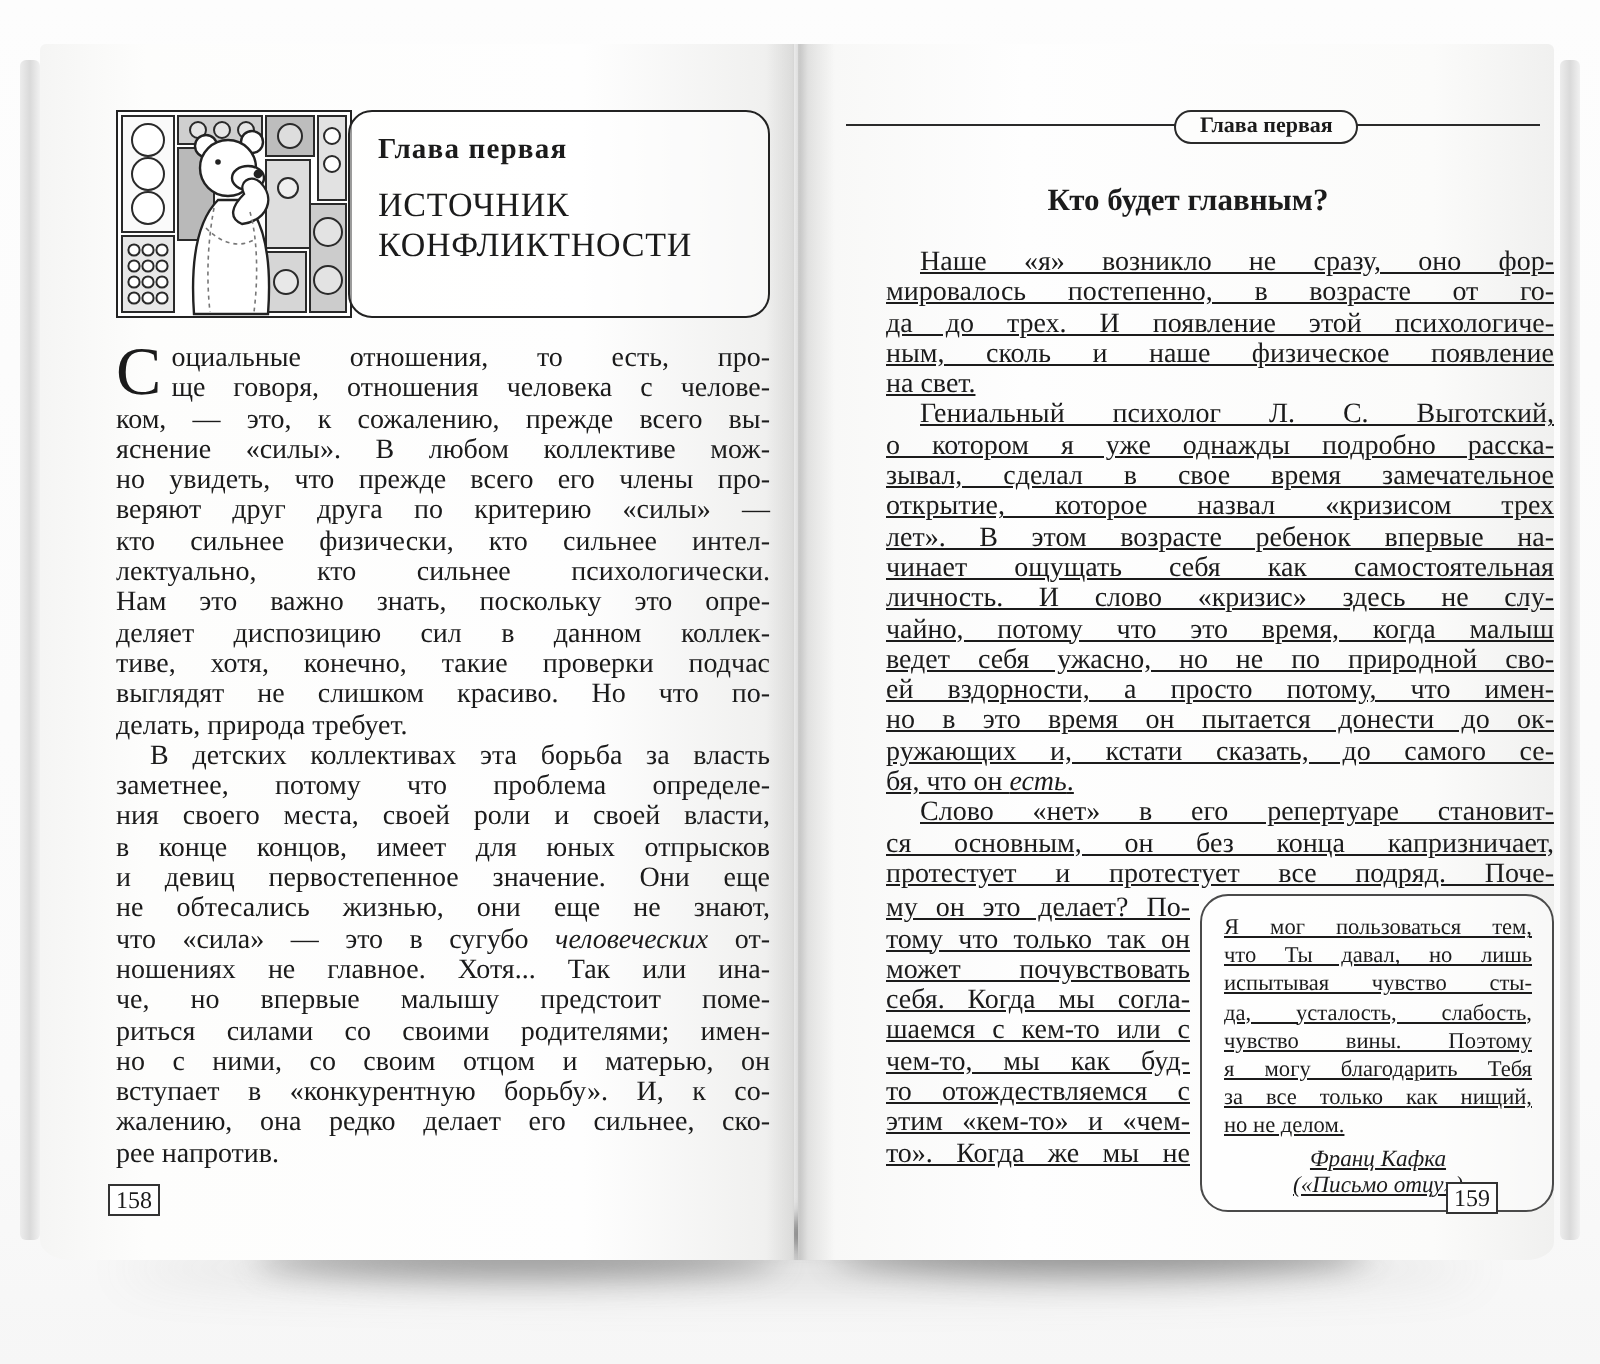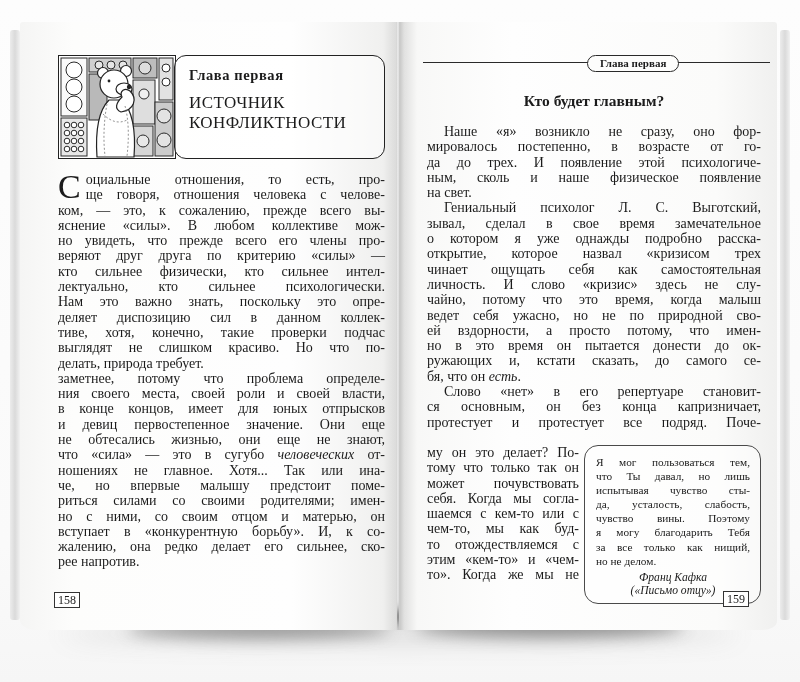--- a/index.html
+++ b/index.html
@@ -30,36 +30,36 @@
   .chapter-header{position:absolute;left:38px;top:33px;width:327px;height:104px;display:flex;}
   .illus{width:118px;height:104px;border:1.6px solid #222;box-sizing:border-box;background:#fff;flex:none;}
   .illus svg{display:block;width:100%;height:100%;}
   .chapter-box{flex:1;margin-left:-2px;border:1.6px solid #222;border-radius:12px;box-sizing:border-box;
     padding:11px 6px 0 14px;background:rgba(255,255,255,.55);}
   .chapter-label{font-weight:bold;font-size:14.5px;letter-spacing:.6px;}
   .chapter-title{margin-top:9px;font-weight:normal;font-size:17px;line-height:19.5px;letter-spacing:.4px;}
 
   
   .body-l{position:absolute;left:38px;top:150px;width:327px;font-size:14px;line-height:15.3px;}
-  .body-r{position:absolute;left:28px;top:102px;width:334px;font-size:14px;line-height:15.3px;}
+  .body-r{position:absolute;left:44px;top:102px;width:334px;font-size:14px;line-height:15.3px;text-decoration:underline;}
   .tline{text-align:justify;text-align-last:justify;white-space:normal;}
   .tline.endline{text-align-last:left;}
   .tline.indent{text-indent:17px;}
   .dropcap{float:left;font-size:34px;line-height:28px;height:29px;margin:1px 5px 0 0;}
 
   
   .running{position:absolute;left:0;top:33px;width:100%;height:18px;}
   .rule{position:absolute;left:24px;right:7px;top:7px;border-top:1.4px solid #2a2a2a;}
   .capsule{position:absolute;left:188px;top:0;border:1.2px solid #2a2a2a;border-radius:9px;
     background:#fdfdfc;font-weight:bold;font-size:11px;line-height:13px;padding:1px 12px;}
   .sec-heading{position:absolute;left:28px;top:70px;width:334px;text-align:center;
     font-weight:bold;font-size:15.5px;margin:0;}
 
   
-  .split{display:flex;margin-top:15px;}
+  .split{display:flex;margin-top:2px;}
   .narrow{width:152px;flex:none;}
   .qwrap{flex:1;padding-left:5px;}
   .quote-box{border:1.3px solid #4a4a4a;border-radius:14px;box-sizing:border-box;width:100%;
     padding:9px 10px 5px 11px;font-size:11.3px;line-height:14.1px;background:rgba(255,255,255,.5);}
   .attr{font-style:italic;text-align:center;font-size:11.6px;line-height:13.5px;margin-top:3px;}
 
   .pagenum{position:absolute;border:1.1px solid #333;background:#fff;font-size:12px;
     line-height:12px;padding:1px 3px;z-index:6;}
   .pn-l{left:34px;top:570px;}
   .pn-r{right:28px;top:569px;}
@@ -151,20 +151,21 @@
         <div class="tline">веряют друг друга по критерию «силы» —</div>
         <div class="tline">кто сильнее физически, кто сильнее интел-</div>
         <div class="tline">лектуально, кто сильнее психологически.</div>
         <div class="tline">Нам это важно знать, поскольку это опре-</div>
         <div class="tline">деляет диспозицию сил в данном коллек-</div>
         <div class="tline">тиве, хотя, конечно, такие проверки подчас</div>
         <div class="tline">выглядят не слишком красиво. Но что по-</div>
         <div class="tline endline">делать, природа требует.</div>
       </div>
     <div>
+        <div class="tline indent">В детских коллективах эта борьба за власть</div>
         <div class="tline">заметнее, потому что проблема определе-</div>
         <div class="tline">ния своего места, своей роли и своей власти,</div>
         <div class="tline">в конце концов, имеет для юных отпрысков</div>
         <div class="tline">и девиц первостепенное значение. Они еще</div>
         <div class="tline">не обтесались жизнью, они еще не знают,</div>
         <div class="tline">что «сила» — это в сугубо <em>человеческих</em> от-</div>
         <div class="tline">ношениях не главное. Хотя... Так или ина-</div>
         <div class="tline">че, но впервые малышу предстоит поме-</div>
         <div class="tline">риться силами со своими родителями; имен-</div>
         <div class="tline">но с ними, со своим отцом и матерью, он</div>
@@ -185,23 +186,24 @@
   <div class="body-r">
     <div>
         <div class="tline indent">Наше «я» возникло не сразу, оно фор-</div>
         <div class="tline">мировалось постепенно, в возрасте от го-</div>
         <div class="tline">да до трех. И появление этой психологиче-</div>
         <div class="tline">ным, сколь и наше физическое появление</div>
         <div class="tline endline">на свет.</div>
       </div>
     <div>
         <div class="tline indent">Гениальный психолог Л. С. Выготский,</div>
+        <div class="tline">о котором я уже однажды подробно расска-</div>
         <div class="tline">зывал, сделал в свое время замечательное</div>
-        <div class="tline">о котором я уже однажды подробно расска-</div>
         <div class="tline">открытие, которое назвал «кризисом трех</div>
+        <div class="tline">лет». В этом возрасте ребенок впервые на-</div>
         <div class="tline">чинает ощущать себя как самостоятельная</div>
         <div class="tline">личность. И слово «кризис» здесь не слу-</div>
         <div class="tline">чайно, потому что это время, когда малыш</div>
         <div class="tline">ведет себя ужасно, но не по природной сво-</div>
         <div class="tline">ей вздорности, а просто потому, что имен-</div>
         <div class="tline">но в это время он пытается донести до ок-</div>
         <div class="tline">ружающих и, кстати сказать, до самого се-</div>
         <div class="tline endline">бя, что он <em>есть</em>.</div>
       </div>
     <div>

